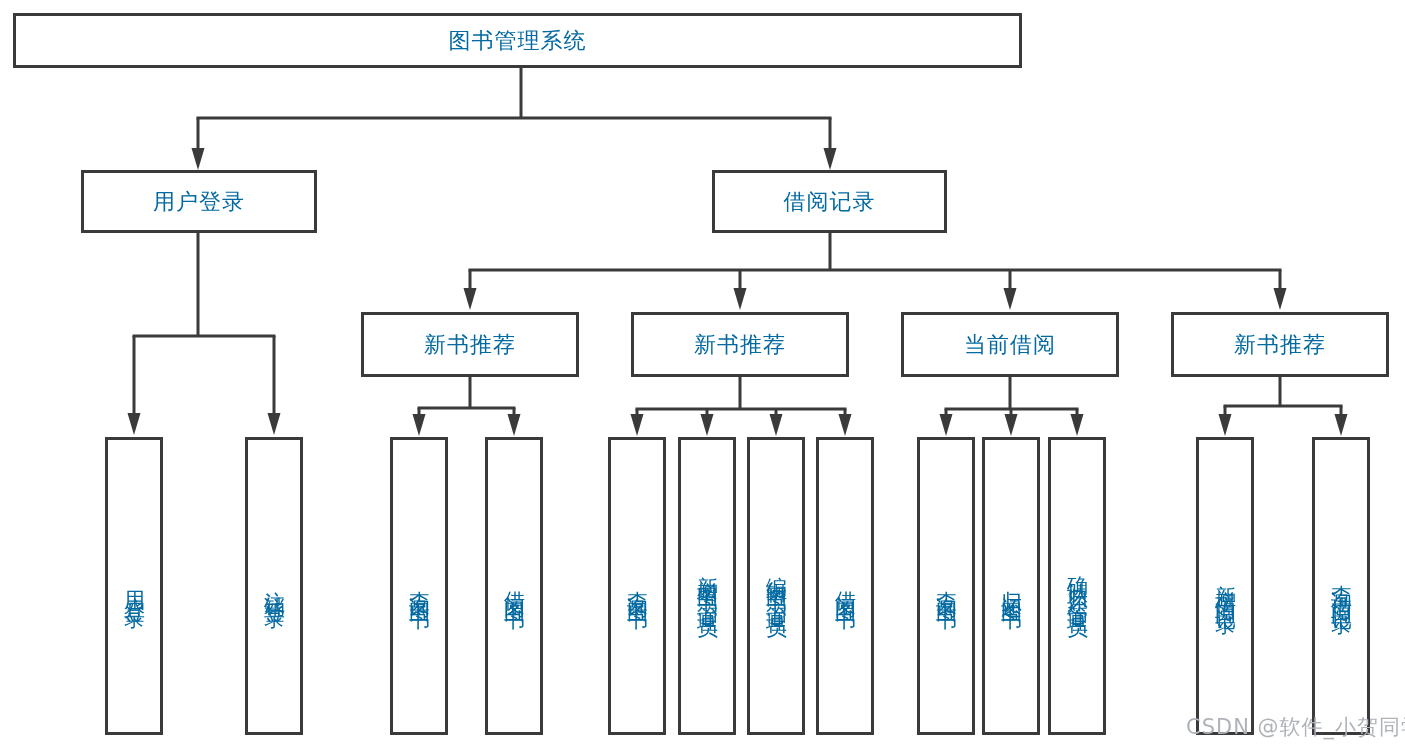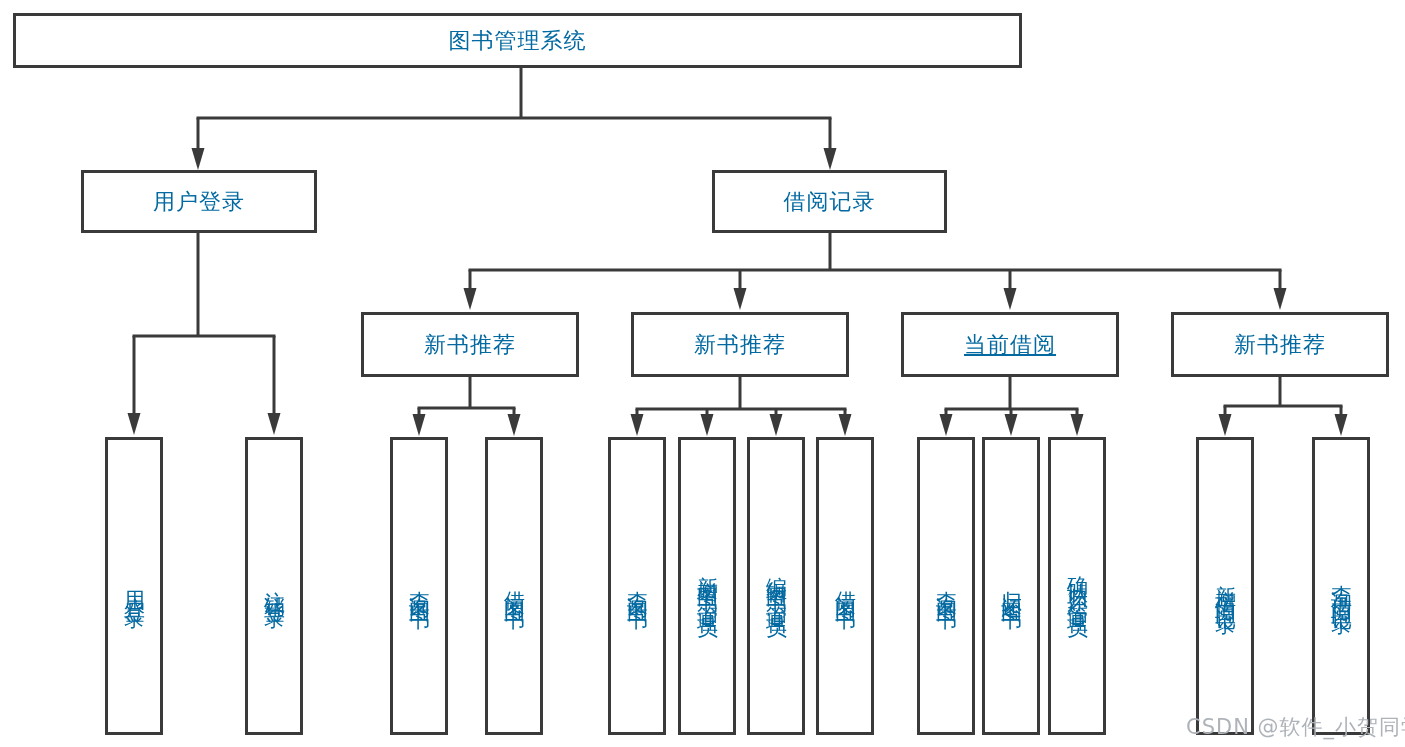--- a/index.html
+++ b/index.html
@@ -29,21 +29,21 @@
     text-align:center;
   }
   
   .n-root{left:13px;top:13px;width:1009px;height:55px;}
   
   .n-login{left:81px;top:170px;width:236px;height:63px;}
   .n-mgmt{left:712px;top:170px;width:235px;height:63px;}
   
   .n-g0{left:361px;top:312px;width:218px;height:65px;}
   .n-g1{left:631px;top:312px;width:218px;height:65px;}
-  .n-g2{left:901px;top:312px;width:218px;height:65px;text-decoration:underline;}
+  .n-g2{left:901px;top:312px;width:218px;height:65px;}
   .n-g3{left:1171px;top:312px;width:218px;height:65px;}
   
   .leaf{top:437px;width:58px;height:298px;}
   .l-login0{left:105px;}
   .l-login1{left:245px;}
   .l-g0c0{left:390px;}
   .l-g0c1{left:485px;}
   .l-g1c0{left:608px;}
   .l-g1c1{left:678px;}
   .l-g1c2{left:747px;}

